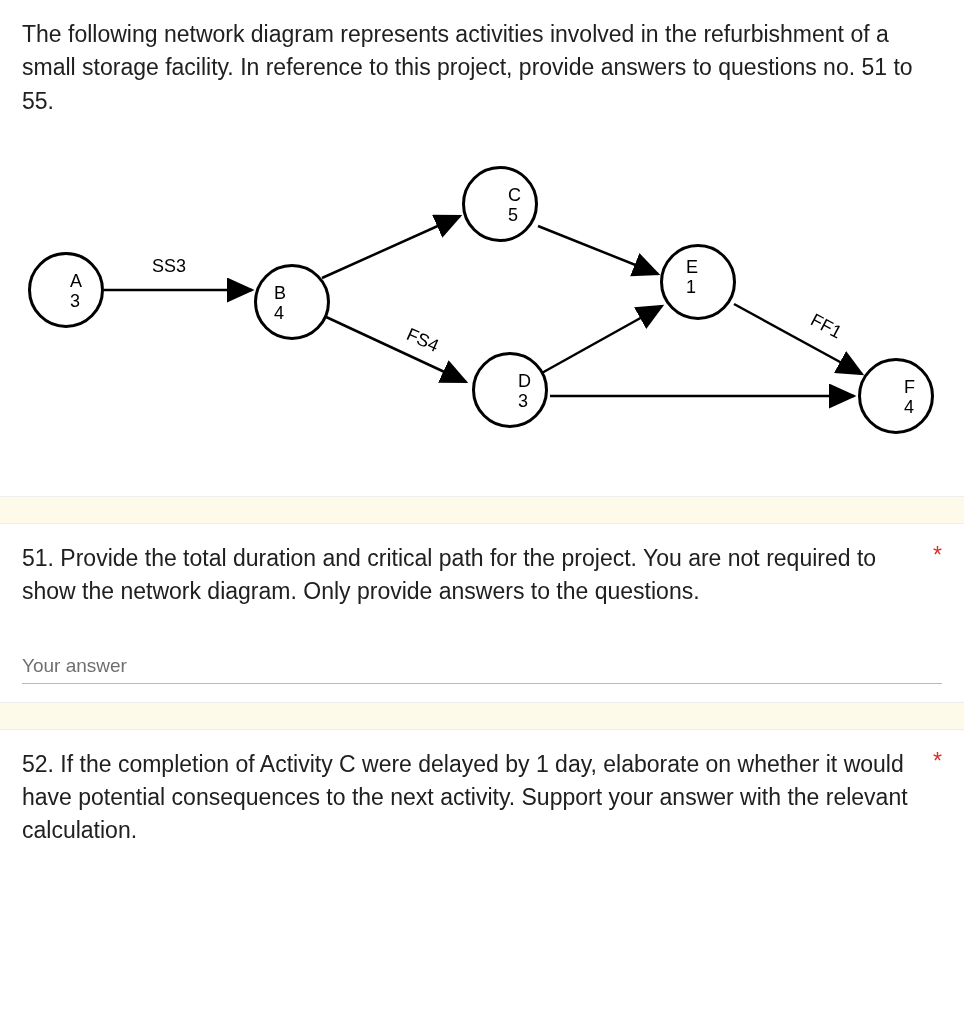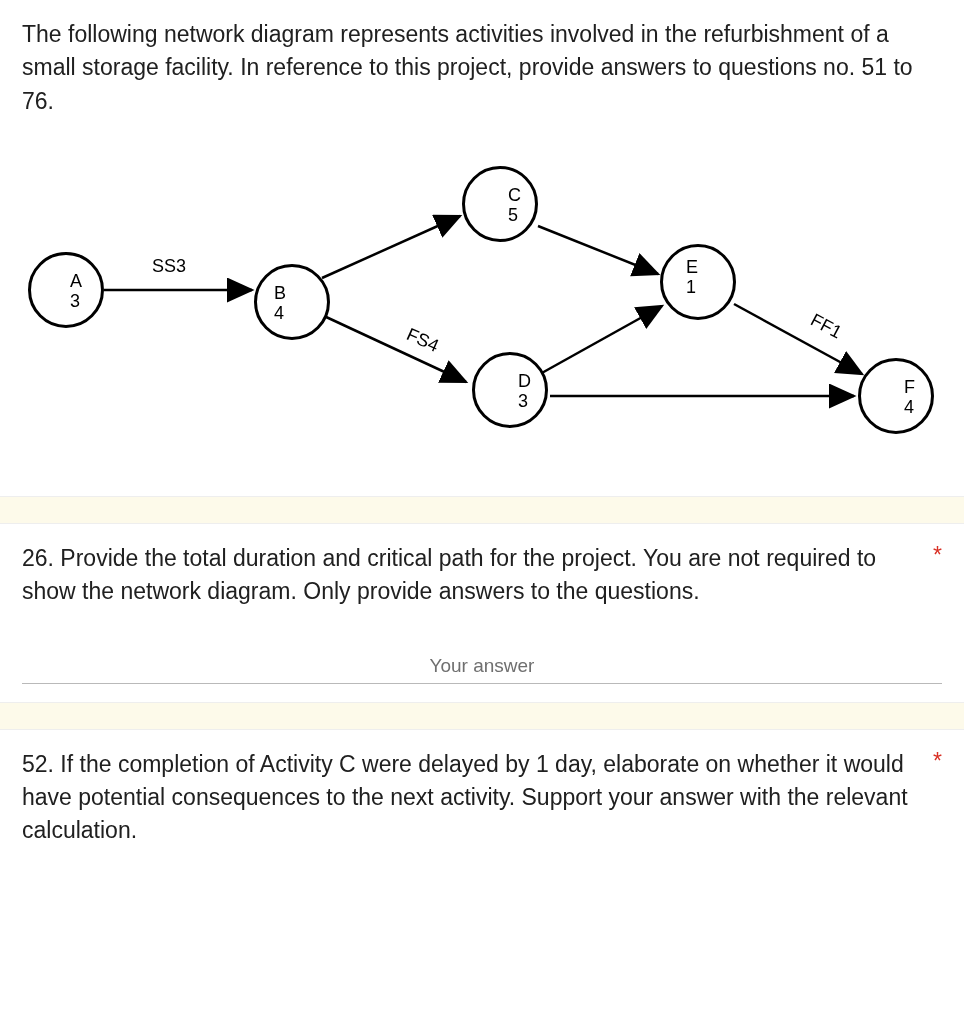--- a/index.html
+++ b/index.html
@@ -69,21 +69,20 @@
   }
   .answer-input {
     width: 100%;
     border: none;
     border-bottom: 1px solid #b9b9b9;
     font-size: 19px;
     padding: 6px 0;
     outline: none;
     color: #616161;
     background: transparent;
-    text-align: center;
   }
   .answer-input::placeholder {
     color: #6f6f6f;
   }
   svg.arrows {
     position: absolute;
     left: 0; top: 0;
     width: 920px;
     height: 300px;
     overflow: visible;
@@ -94,21 +93,21 @@
     gap: 6px;
   }
   .q-row .qcol {
     flex: 1;
   }
 </style>
 </head>
 <body>
 
 <div class="section">
-  <div class="intro-text">The following network diagram represents activities involved in the refurbishment of a small storage facility. In reference to this project, provide answers to questions no. 51 to 76.</div>
+  <div class="intro-text">The following network diagram represents activities involved in the refurbishment of a small storage facility. In reference to this project, provide answers to questions no. 51 to 55.</div>
 </div>
 
 <div class="diagram-wrap">
   <div class="diagram">
 
     <svg class="arrows">
       <defs>
         <marker id="ah" markerWidth="12" markerHeight="12" refX="10" refY="5" orient="auto">
           <path d="M0,0 L11,5 L0,10 Z" fill="#000"></path>
         </marker>
@@ -170,21 +169,21 @@
     <div class="edge-label" style="left:788px; top:160px; transform: rotate(28deg);">FF1</div>
 
   </div>
 </div>
 
 <div class="divider"></div>
 
 <div class="section">
   <div class="q-row">
     <div class="qcol">
-      <span class="question-text">26. Provide the total duration and critical path for the project. You are not required to show the network diagram. Only provide answers to the questions.</span>
+      <span class="question-text">51. Provide the total duration and critical path for the project. You are not required to show the network diagram. Only provide answers to the questions.</span>
     </div>
     <span class="required">*</span>
   </div>
   <div class="answer-field">
     <input class="answer-input" type="text" placeholder="Your answer" style="">
   </div>
 </div>
 
 <div class="divider"></div>
 

